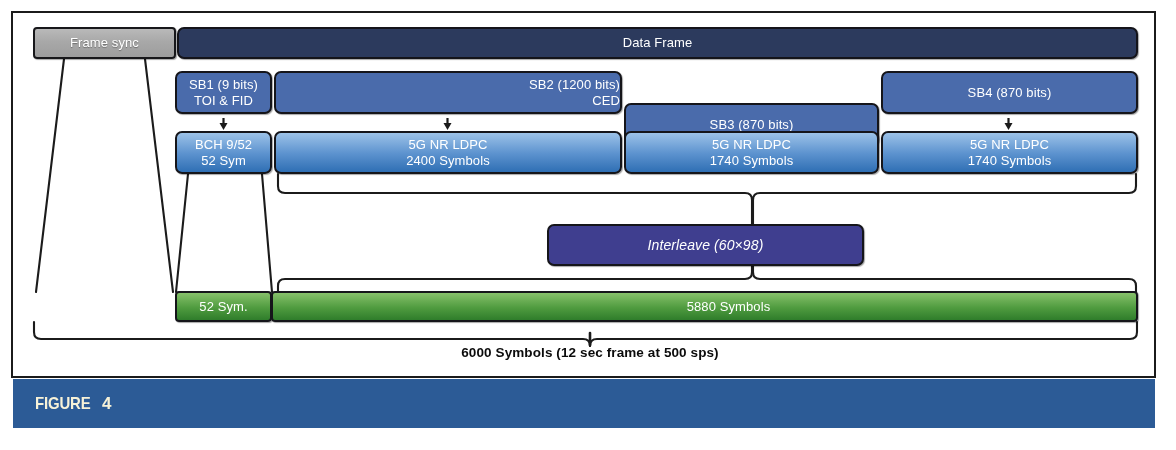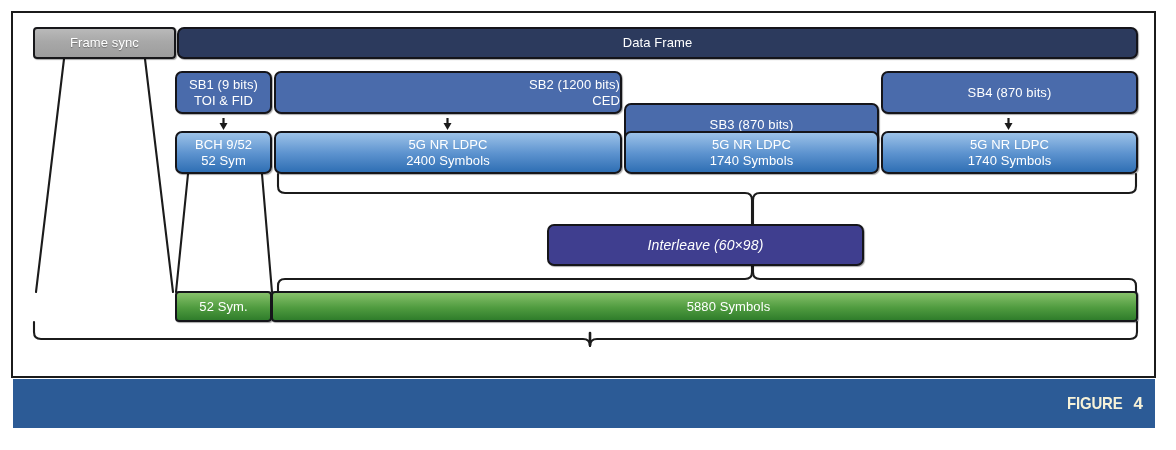--- a/index.html
+++ b/index.html
@@ -104,21 +104,20 @@
   
   .caption-bar {
     position: absolute;
     left: 13px; top: 379px;
     width: 1142px; height: 49px;
     background: #2c5b96;
     display: flex;
     align-items: center;
     padding-left: 22px;
     z-index: 7;
-    justify-content: flex-end;
   }
   .caption-kicker {
     color: #f7f2d8;
     font-family: "Liberation Sans", sans-serif;
     font-weight: bold;
     font-size: 17px;
     letter-spacing: -0.2px;
     margin-right: 4px;
     font-stretch: condensed;
     transform: scaleX(.88);
@@ -227,19 +226,20 @@
 
 
   <div class="node green strip" style="left:175px; top:291px; width:97px; height:31px;">
     <span>52 Sym.</span>
   </div>
 
   <div class="node green strip" style="left:271px; top:291px; width:867px; height:31px;padding-left:48px;">
     <span>5880 Symbols</span>
   </div>
 
+  <div class="total-label">6000 Symbols (12 sec frame at 500 sps)</div>
 
   <div class="caption-bar">
     <span class="caption-kicker">FIGURE</span>
     <span class="caption-num">4</span>
   </div>
 
 </div>
 
 </body></html>

